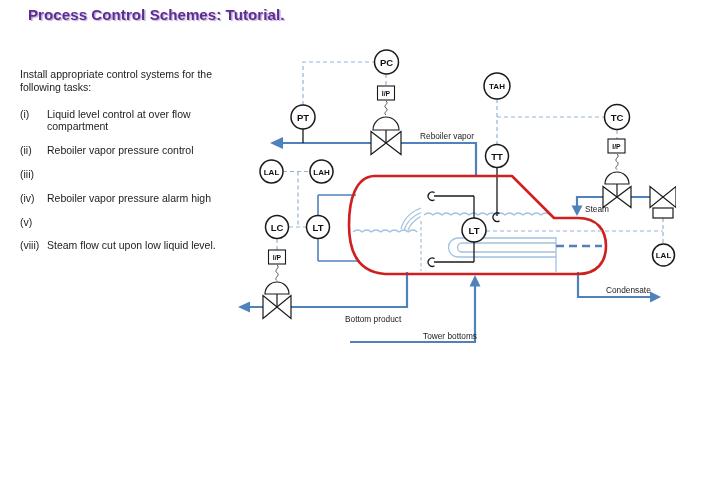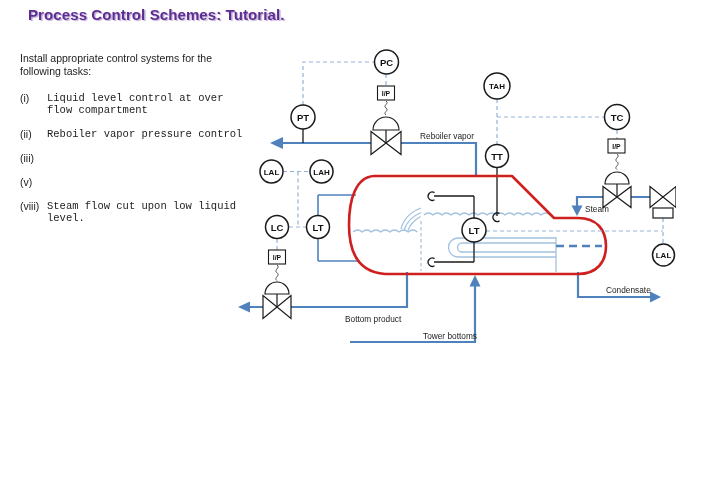--- a/index.html
+++ b/index.html
@@ -1,24 +1,24 @@
 <!DOCTYPE html>
 <html><head>
 <meta charset="utf-8">
 <style>
   html,body{margin:0;padding:0;background:#fff;}
   .slide{position:relative;width:676px;height:498px;background:#ffffff;overflow:hidden;
          font-family:"Liberation Sans", sans-serif;}
   .title{position:absolute;left:28px;top:6px;margin:0;font-size:15px;font-weight:bold;
          color:#5d2d91;letter-spacing:.1px;text-shadow:1.4px 1.4px 1px #bfaed6;}
-  .tasks{position:absolute;left:20px;top:52px;width:233px;font-size:10.5px;line-height:1.22;color:#1c1c1c;}
+  .tasks{position:absolute;left:20px;top:68px;width:233px;font-size:10.5px;line-height:1.22;color:#1c1c1c;}
   .intro{margin:0 0 14px 0;}
   .task{display:flex;margin-top:11px;}
   .task .num{flex:0 0 auto;min-width:27px;}
-  .task .txt{flex:1;font-family:Liberation Mono, monospace;}
+  .task .txt{flex:1;}
   svg.diagram{position:absolute;left:0;top:0;font-family:"Liberation Sans", sans-serif;}
   svg .tag{font-weight:bold;fill:#111;}
 </style>
 </head>
 <body>
 
 <div class="slide">
 
   <h1 class="title">Process Control Schemes: Tutorial.</h1>
 
@@ -27,20 +27,24 @@
     <div class="task">
       <span class="num">(i)</span>
       <span class="txt">Liquid level control at over flow compartment</span>
     </div>
     <div class="task">
       <span class="num">(ii)</span>
       <span class="txt">Reboiler vapor pressure control</span>
     </div>
     <div class="task">
       <span class="num">(iii)</span>
+    </div>
+    <div class="task">
+      <span class="num">(iv)</span>
+      <span class="txt">Reboiler vapor pressure alarm high</span>
     </div>
     <div class="task">
       <span class="num">(v)</span>
     </div>
     <div class="task">
       <span class="num">(viii)</span>
       <span class="txt">Steam flow cut upon low liquid level.</span>
     </div>
   </div>
 

